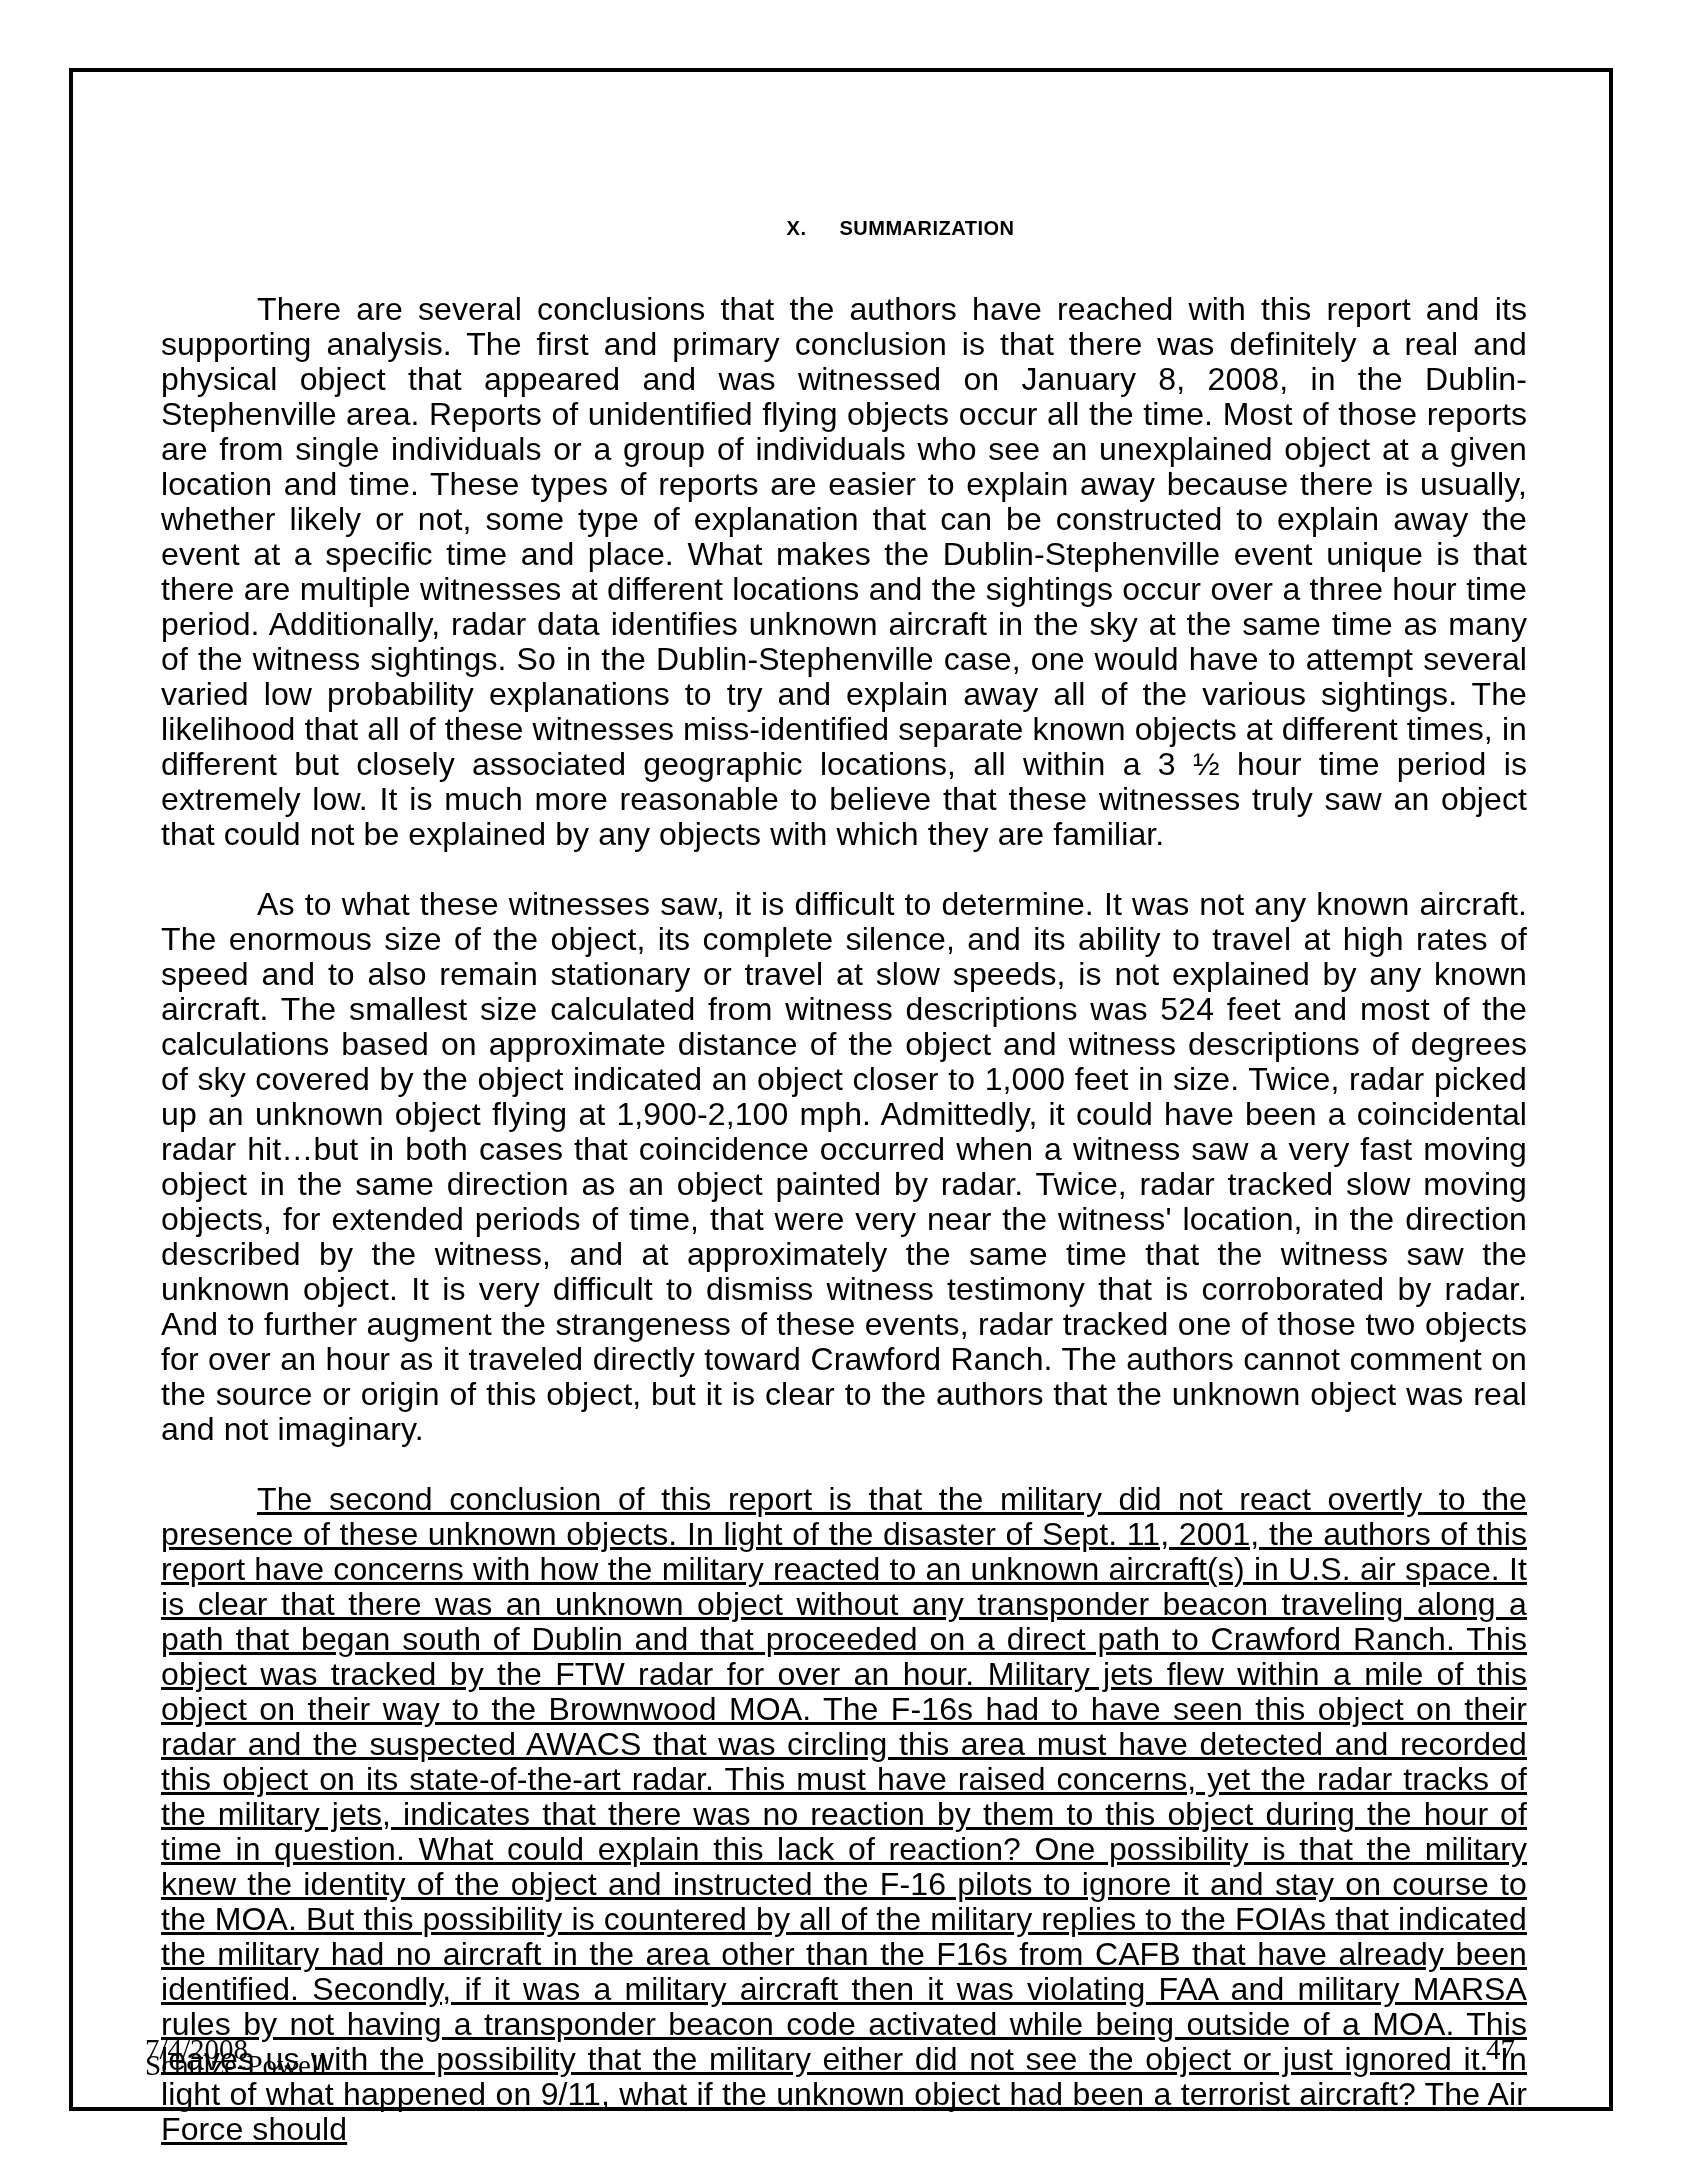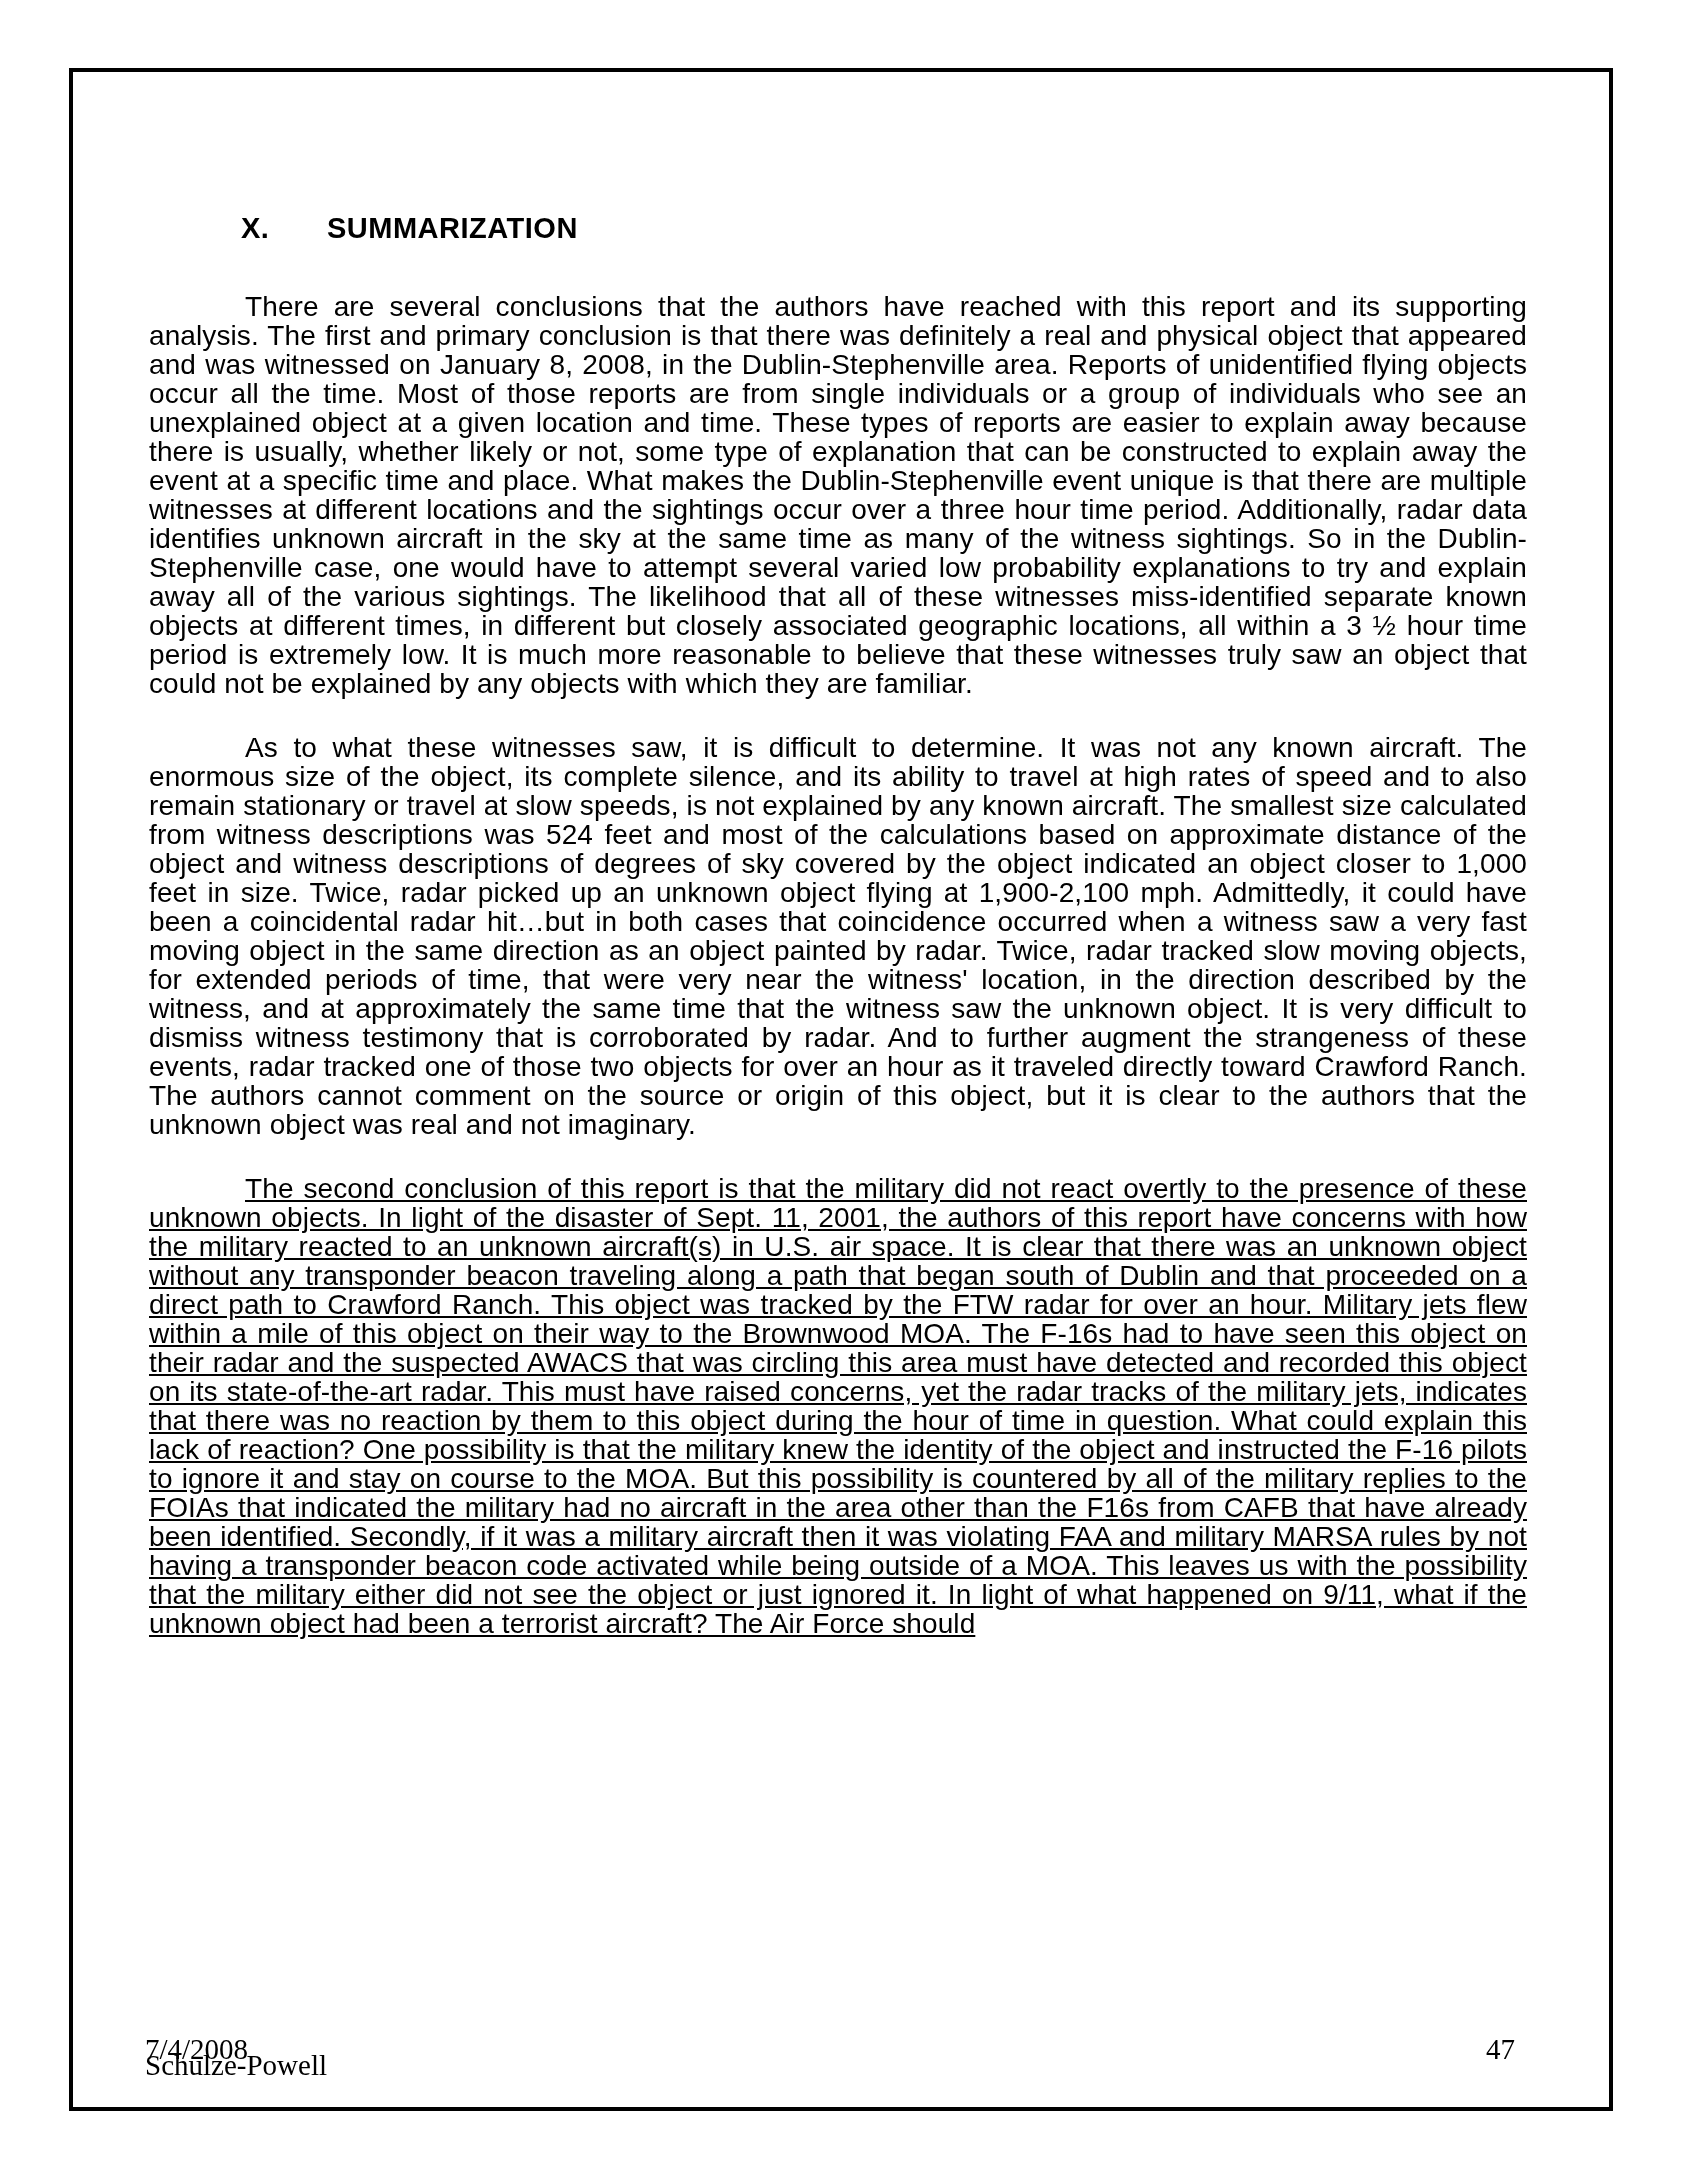--- a/index.html
+++ b/index.html
@@ -26,36 +26,37 @@
     box-sizing: border-box;
   }
   .content {
     position: absolute;
     left: 145px;
     top: 210px;
     width: 1382px;
   }
   .heading {
     font-weight: bold;
-    font-size: 29px;
+    font-size: 20px;
     line-height: 36px;
     padding-left: 96px;
     margin: 0 0 46px 0;
     letter-spacing: 0.5px;
+    text-align: center;
   }
   .heading .num {
     display: inline-block;
     width: 86px;
   }
   .para {
-    font-size: 28px;
-    line-height: 29px;
+    font-size: 32px;
+    line-height: 35px;
     text-align: justify;
     text-indent: 96px;
-    margin: 0 0 35px 4px;
+    margin: 0 0 35px 16px;
     letter-spacing: 0.1px;
   }
   .para:last-child { margin-bottom: 0; text-decoration: underline; }
   .u {
     text-decoration-thickness: 2px;
     text-underline-offset: 4px;
   }
   .footer {
     position: absolute;
     left: 145px;

